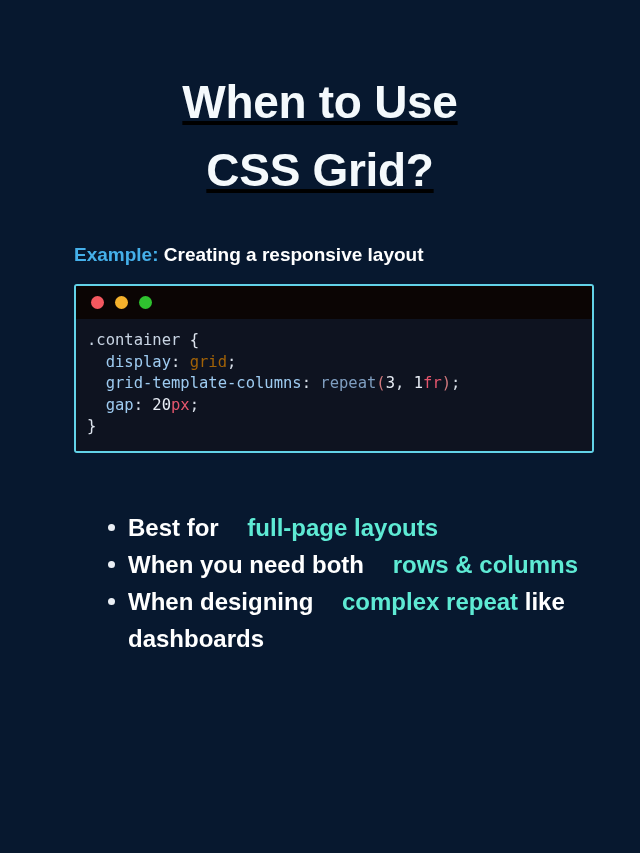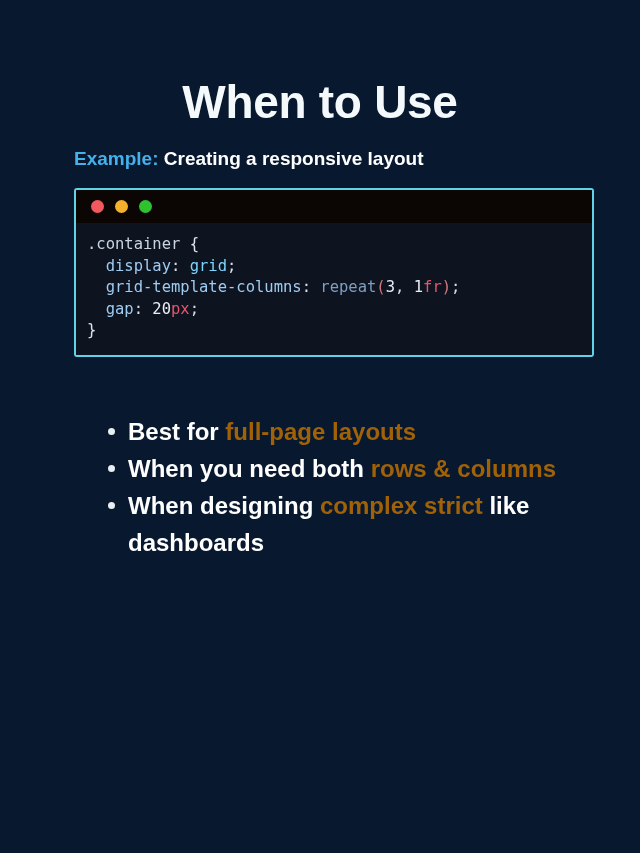--- a/index.html
+++ b/index.html
@@ -13,32 +13,33 @@
     background: #07182f;
     font-family: "Liberation Sans", sans-serif;
     overflow: hidden;
     position: relative;
   }
 
   
   .title-block {
     text-align: center;
     padding-top: 68px;
+    text-decoration: underline;
   }
   .title-line {
     color: #f4f9fc;
     font-size: 46px;
     font-weight: bold;
     line-height: 68px;
     letter-spacing: -0.3px;
   }
 
   
   .example-row {
-    margin-top: 11px;
+    margin-top: 39px;
     padding-left: 74px;
     font-size: 19px;
     font-weight: bold;
     line-height: 24px;
     white-space: nowrap;
   }
   .example-key { color: #45b0ea; }
   .example-val { color: #ffffff; }
 
   
@@ -73,21 +74,21 @@
     padding: 11px 0 13px 11px;
     font-family: "DejaVu Sans Mono", "Liberation Mono", monospace;
     font-size: 15.5px;
     line-height: 21.5px;
     white-space: pre;
   }
 
   
   .t-sel   { color: #c8d4e3; }
   .t-prop  { color: #9ecbf0; margin-top: 23px; }
-  .t-val   { color: #7dd3fc; }
+  .t-val   { color: #a16207; }
   .t-fn    { color: #7f9ec0; }
   .t-num   { color: #e8edf5; }
   .t-unit  { color: #e5566d; }
   .t-punct { color: #d8dfe8; }
   .t-paren { color: #d0787d; }
   .t-brace { color: #dde4ee; }
 
   
   .bullets {
     margin-top: 56px;
@@ -106,39 +107,40 @@
   .bullet-item::before {
     content: "";
     position: absolute;
     left: 5px;
     top: 15px;
     width: 7px;
     height: 7px;
     border-radius: 50%;
     background: #e9eef4;
   }
-  .hl { color: #a16207; }
+  .hl { color: #5eead4; margin-left: 22px; }
 </style>
 </head>
 <body>
 
 <div class="title-block">
   <div class="title-line">When to Use</div>
+  <div class="title-line">CSS Grid?</div>
 </div>
 
 <div class="example-row">
   <span class="example-key">Example:</span><span>&nbsp;</span><span class="example-val">Creating a responsive layout</span>
 </div>
 
 <div class="code-window">
   <div class="code-titlebar">
     <span class="dot dot-red"></span>
     <span class="dot dot-yellow"></span>
     <span class="dot dot-green"></span>
   </div>
   <div class="code-body" id="code-body"><div><span class="t-sel">.container</span><span class="t-punct"> </span><span class="t-brace">{</span></div><div><span class="t-punct">  </span><span class="t-prop">display</span><span class="t-punct">:</span><span class="t-punct"> </span><span class="t-val">grid</span><span class="t-punct">;</span></div><div><span class="t-punct">  </span><span class="t-prop">grid-template-columns</span><span class="t-punct">:</span><span class="t-punct"> </span><span class="t-fn">repeat</span><span class="t-paren">(</span><span class="t-num">3</span><span class="t-punct">,</span><span class="t-punct"> </span><span class="t-num">1</span><span class="t-unit">fr</span><span class="t-paren">)</span><span class="t-punct">;</span></div><div><span class="t-punct">  </span><span class="t-prop">gap</span><span class="t-punct">:</span><span class="t-punct"> </span><span class="t-num">20</span><span class="t-unit">px</span><span class="t-punct">;</span></div><div><span class="t-brace">}</span></div></div>
 </div>
 
 <div class="bullets" id="bullets">
     <div class="bullet-item"><span>Best for </span><span class="hl">full-page layouts</span></div>
     <div class="bullet-item"><span>When you need both </span><span class="hl">rows &amp; columns</span></div>
-    <div class="bullet-item"><span>When designing </span><span class="hl">complex strict</span><span> like dashboards</span></div>
+    <div class="bullet-item"><span>When designing </span><span class="hl">complex repeat</span><span> like dashboards</span></div>
   </div>
 
 </body></html>

